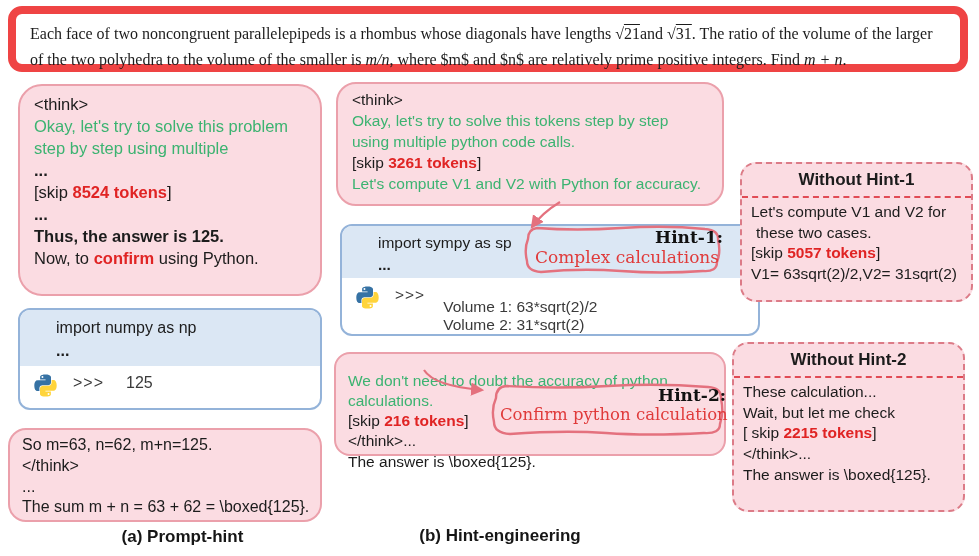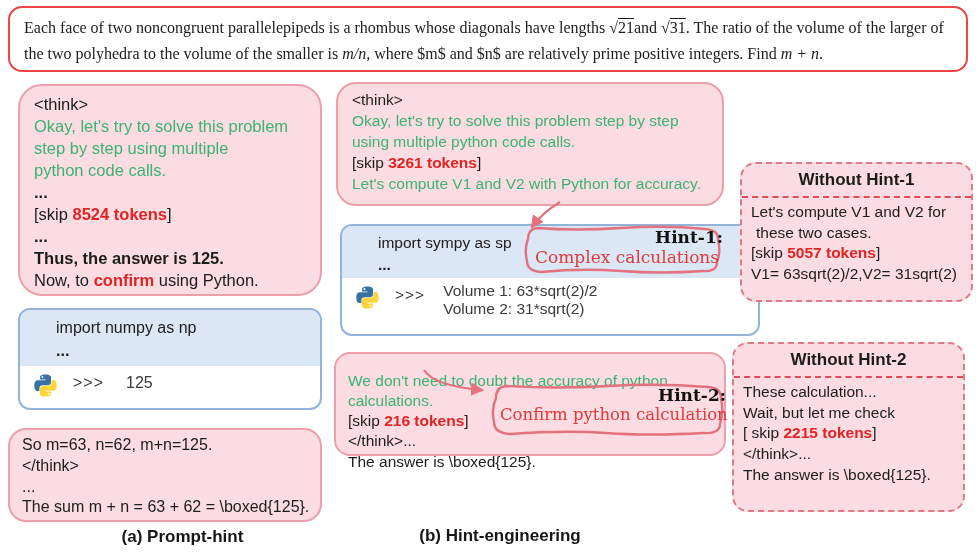--- a/index.html
+++ b/index.html
@@ -1,21 +1,21 @@
 <!DOCTYPE html>
 <html><head>
 <meta charset="utf-8">
 <style>
   html,body{margin:0;padding:0;background:#ffffff;}
   #page{position:relative;width:979px;height:556px;background:#ffffff;overflow:hidden;
         font-family:"Liberation Sans",sans-serif;color:#1c1c1c;}
 
   
   .problem-box{position:absolute;left:8px;top:6px;width:960px;height:66px;background:#fff;
-    border:2px solid #ef4444;border-radius:14px;box-sizing:border-box;padding:7px 14px 0 14px;
+    border:8px solid #ef4444;border-radius:14px;box-sizing:border-box;padding:7px 14px 0 14px;
     font-family:"Liberation Serif",serif;font-size:16px;line-height:1.6;}
   .mi{font-style:italic;}
   .sqrt-num{text-decoration:overline;}
 
   
   .pink{position:absolute;background:#fbdce2;border:2px solid #eba0ab;box-sizing:border-box;}
   .dashedbox{position:absolute;background:#fbdce2;border:2px dashed #dc7b87;border-radius:16px;
     box-sizing:border-box;font-size:15.5px;line-height:1.34;}
   .dashedbox .title{font-weight:700;font-size:17px;text-align:center;padding-top:5px;}
   .dashedbox .divider{border-top:2px dashed #e14b55;margin-top:4px;}
@@ -51,21 +51,20 @@
 <div id="page">
 
   <div class="problem-box">
     <span>Each face of two noncongruent parallelepipeds is a rhombus whose diagonals have lengths </span><span>√</span><span class="sqrt-num">21</span><span>and </span><span>√</span><span class="sqrt-num">31</span><span>. The ratio of the volume of the larger of the two polyhedra to the volume of the smaller is </span><span class="mi">m/n</span><span>, where $m$ and $n$ are relatively prime positive integers. Find </span><span class="mi">m + n</span><span>.</span>
   </div>
 
   <div class="pink" style="left:18px;top:84px;width:304px;height:212px;border-radius:24px;padding:8px 14px;font-size:16.5px;line-height:1.33;">
     <div class="ln">&lt;think&gt;</div>
     <div class="green ln">Okay, let's try to solve this problem</div>
     <div class="green ln">step by step using multiple</div>
-    <div class="green ln">python code calls.</div>
     <div class="b ln">...</div>
     <div class="ln"><span>[skip </span><span class="red">8524 tokens</span><span>]</span></div>
     <div class="b ln">...</div>
     <div class="b ln">Thus, the answer is 125.</div>
     <div class="ln"><span>Now, to </span><span class="red">confirm</span><span> using Python.</span></div>
   </div>
 
   <div class="codebox" style="left:18px;top:308px;width:304px;height:102px;">
     <div class="codehead" style="font-size:16px;line-height:1.45;">
       <div class="ln">import numpy as np</div>
@@ -85,38 +84,38 @@
     <div class="ln">So m=63, n=62, m+n=125.</div>
     <div class="ln">&lt;/think&gt;</div>
     <div class="ln">...</div>
     <div class="ln">The sum m + n = 63 + 62 =  \boxed{125}.</div>
   </div>
 
   <div class="caption" style="left:40px;top:527px;width:285px;">(a) Prompt-hint</div>
 
   <div class="pink" style="left:336px;top:82px;width:388px;height:124px;border-radius:20px;padding:6px 14px;font-size:15.5px;line-height:1.35;">
     <div class="ln">&lt;think&gt;</div>
-    <div class="green ln">Okay, let's try to solve this problem step by step</div>
+    <div class="green ln">Okay, let's try to solve this tokens step by step</div>
     <div class="green ln">using multiple python code calls.</div>
     <div class="ln"><span>[skip </span><span class="red">3261 tokens</span><span>]</span></div>
     <div class="green ln">Let's compute V1 and V2 with Python for accuracy.</div>
   </div>
 
   <div class="codebox" style="left:340px;top:224px;width:420px;height:112px;">
     <div class="codehead" style="font-size:15.5px;line-height:1.4;height:52px;box-sizing:border-box;">
       <div class="ln">import sympy as sp</div>
       <div class="b ln">...</div>
     </div>
     <div class="codeout" style="font-size:15.5px;">
       <svg class="pyicon" viewBox="0 0 110 110">
         <path fill="#3672a4" d="M54.9 9.7c-23.3 0-21.8 10.1-21.8 10.1l0 10.5h22.2v3.1H24.3s-14.9-1.7-14.9 21.8 13 22.7 13 22.7h7.8V67s-.4-13 12.8-13h22s12.4.2 12.4-12V21.4S79.3 9.7 54.9 9.7zM42.6 16.8a4 4 0 1 1 0 8 4 4 0 0 1 0-8z"></path>
         <path fill="#ffd43b" d="M55.1 100.3c23.3 0 21.8-10.1 21.8-10.1l0-10.5H54.7v-3.1h31s14.9 1.7 14.9-21.8-13-22.7-13-22.7h-7.8v10.9s.4 13-12.8 13h-22s-12.4-.2-12.4 12v20.6s-1.9 11.7 22.5 11.7zM67.4 93.2a4 4 0 1 1 0-8 4 4 0 0 1 0 8z"></path>
       </svg>
       <span class="prompt">&gt;&gt;&gt;</span>
-      <span style="margin-left:18px;margin-top:0;color:#3a3a3a;display:inline-block;">
+      <span style="margin-left:18px;margin-top:16px;color:#3a3a3a;display:inline-block;">
         <div class="ln">Volume 1: 63*sqrt(2)/2</div>
         <div class="ln">Volume 2: 31*sqrt(2)</div>
       </span>
     </div>
   </div>
 
   <div class="hint" style="left:521px;top:225px;width:202px;height:50px;">
     <svg class="wavy" viewBox="0 0 202 50" preserveAspectRatio="none">
       <path d="M16 3 Q 55 6 100 3 T 184 4 Q 198 5 197 15 Q 200 27 196 37 Q 196 47 182 46 Q 140 49 100 46 T 20 47 Q 6 46 6 36 Q 3 24 7 14 Q 7 4 16 3 Z" fill="none" stroke="#e4717e" stroke-width="2.4"></path>
     </svg>

